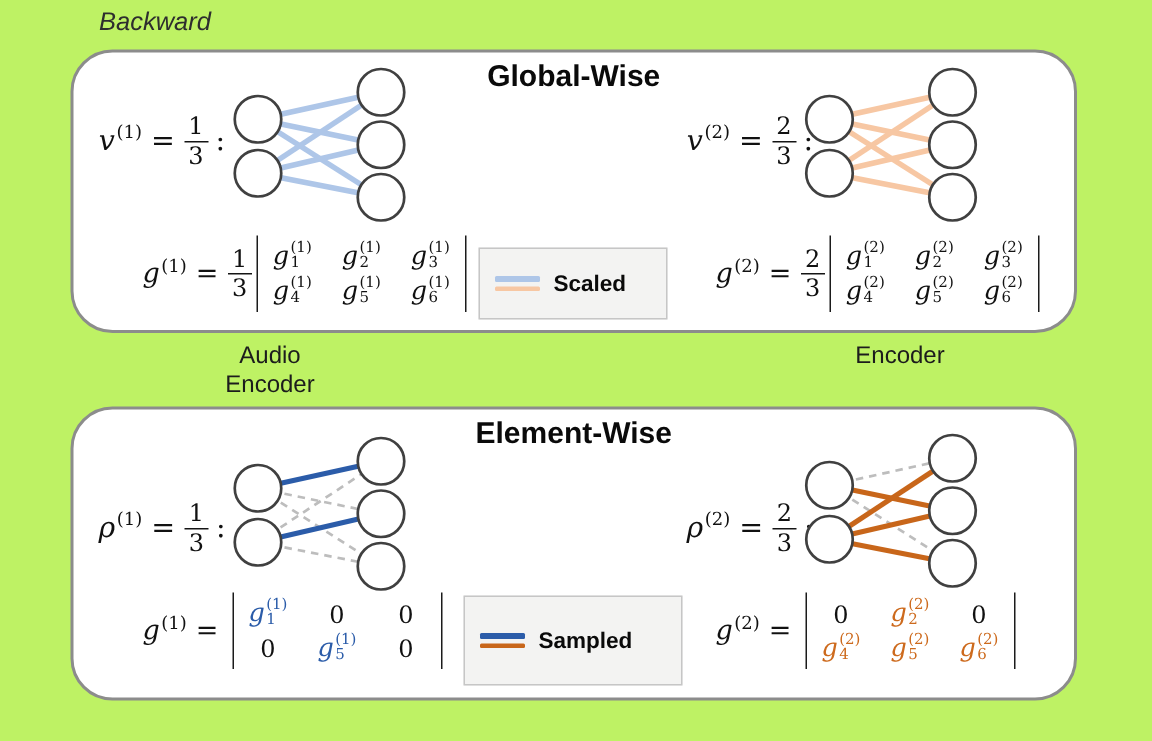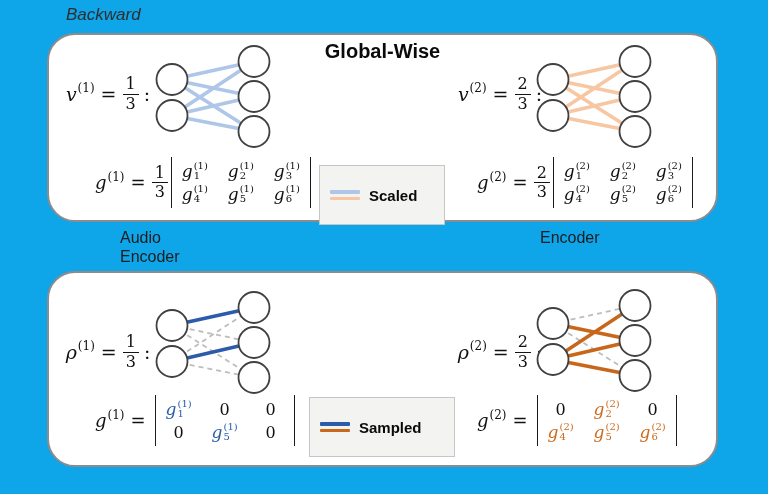--- a/index.html
+++ b/index.html
@@ -1,16 +1,16 @@
 <!DOCTYPE html>
 <html><head>
 <meta charset="utf-8">
 <style>
   html,body{margin:0;padding:0;background:#fff;}
-  #page{position:relative;width:768px;height:494px;background:#0ea5e9;overflow:hidden;
+  #page{position:relative;width:768px;height:494px;background:#bef264;overflow:hidden;
         font-family:"Liberation Sans",sans-serif;color:#111;}
   .backward{position:absolute;left:66px;top:5px;font-size:17px;font-style:italic;color:#2e2e2e;}
   .panel{position:absolute;left:47px;width:671px;border:2px solid #8c8c8c;border-radius:28px;background:#fff;box-sizing:border-box;}
   #global-panel{top:33px;height:189px;text-decoration:underline;}
   #element-panel{top:271px;height:196px;}
   .panel-title{position:absolute;top:5px;left:0;right:0;text-align:center;font-size:20px;font-weight:bold;color:#0a0a0a;}
   .graph{position:absolute;overflow:visible;}
   
   .formula{position:absolute;display:flex;align-items:center;justify-content:center;
            font-family:"DejaVu Serif",serif;font-size:19px;color:#111;}
@@ -31,21 +31,21 @@
   .ssup,.ssub{font-size:10px;line-height:10px;font-style:normal;}
   .mzero{font-size:16px;}
   
   .legend{position:absolute;background:#f3f3f2;border:1.5px solid #c6c6c6;box-sizing:border-box;
           display:flex;flex-direction:column;justify-content:center;padding:4px 10px;}
   .lg-row{display:flex;align-items:center;gap:9px;margin:2px 0;}
   .lg-lines{display:flex;flex-direction:column;gap:3px;width:30px;}
   .swatch{width:30px;display:block;border-radius:1px;}
   .lg-label{font-weight:bold;font-size:15px;color:#0a0a0a;white-space:nowrap;}
   
-  .encoder-label{position:absolute;width:120px;text-align:left;font-size:16px;line-height:19px;color:#1c1c1c;}
+  .encoder-label{position:absolute;width:120px;text-align:center;font-size:16px;line-height:19px;color:#1c1c1c;}
 </style>
 </head>
 <body>
 
 <div id="page">
 
   <div class="backward">Backward</div>
 
   <div class="panel" id="global-panel">
     <div class="panel-title">Global-Wise</div>
@@ -124,21 +124,21 @@
               <span class="mvar">g</span>
               <span class="ss">
                 <span class="ssup">(1)</span>
                 <span class="ssub">6</span>
               </span>
             </span>
           </span>
         </span>
     </span>
 
-    <div class="legend" style="left:270px;top:130px;width:126px;height:60px;">
+    <div class="legend" style="left:270px;top:130px;width:126px;height:48px;">
       <div class="lg-row">
         <span class="lg-lines">
             <span class="swatch" style="background: rgb(174, 198, 232); height: 3.5px;"></span>
             <span class="swatch" style="background: rgb(247, 199, 163); height: 3.5px;"></span>
           </span>
         <span class="lg-label">Scaled</span>
       </div>
     </div>
 
     <span class="formula" style="left:395px;top:33px;width:112px;height:52px;">
@@ -225,20 +225,21 @@
 
   <div class="encoder-label" style="left:120px;top:228px;">
     <div>Audio</div>
       <div>Encoder</div>
   </div>
   <div class="encoder-label" style="left:540px;top:228px;">
       <div>Encoder</div>
   </div>
 
   <div class="panel" id="element-panel">
+    <div class="panel-title">Element-Wise</div>
 
     <span class="formula" style="left:4px;top:53px;width:110px;height:52px;">
       <span class="mvar">ρ</span>
         <span class="msup">(1)</span>
       <span class="meq">=</span>
       <span class="frac">
           <span class="fnum">1</span>
           <span class="fden">3</span>
         </span>
       <span class="mcolon">:</span>

